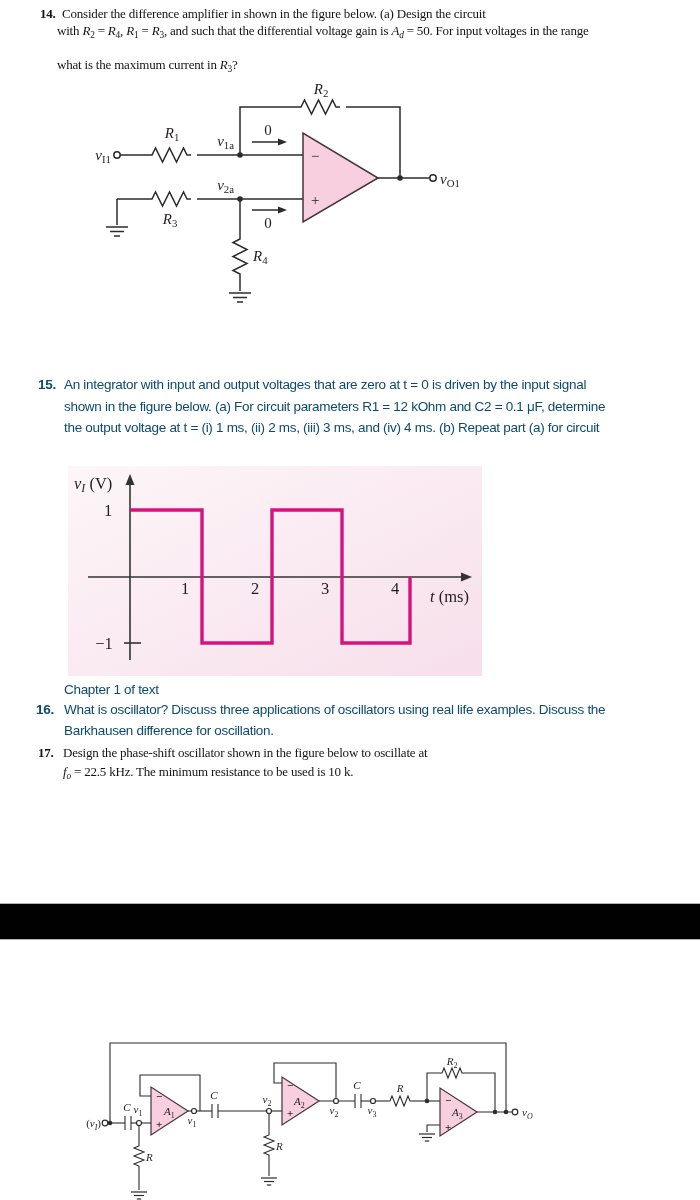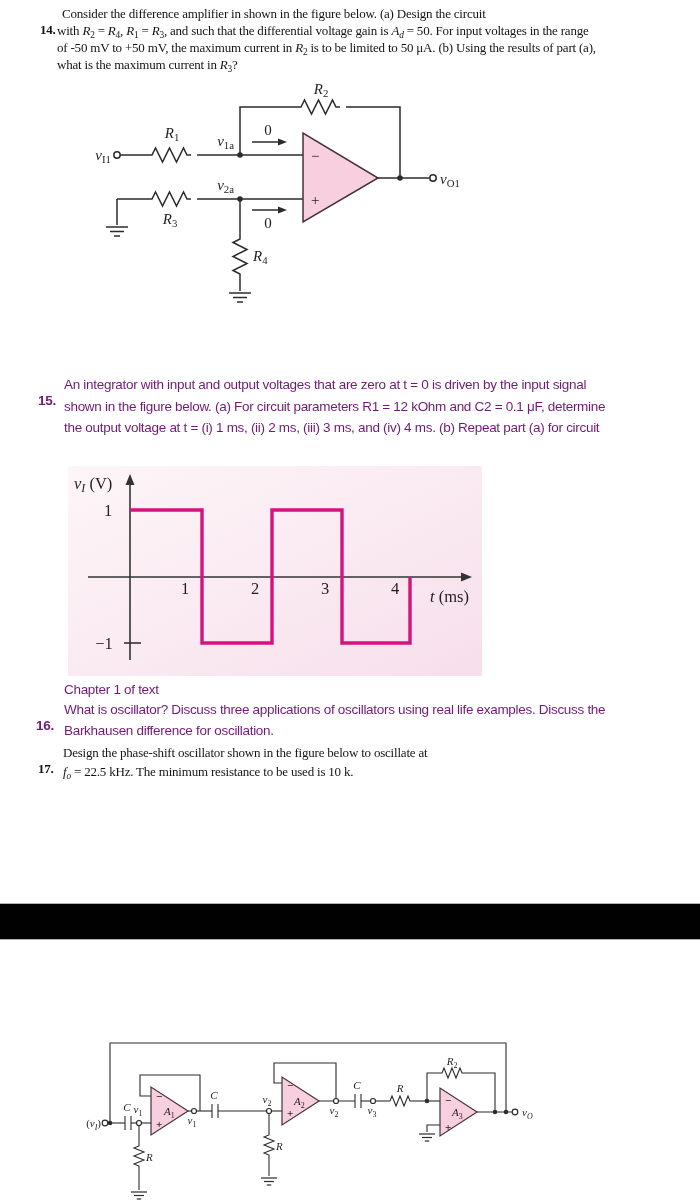--- a/index.html
+++ b/index.html
@@ -1,21 +1,21 @@
 <!DOCTYPE html>
 <html><head>
 <meta charset="utf-8">
 <style>
   html,body{margin:0;padding:0;background:#ffffff;}
   #page{position:relative;width:700px;height:1200px;background:#ffffff;overflow:hidden;
         font-family:"Liberation Serif",serif;color:#1a1a1a;}
   .abs{position:absolute;white-space:nowrap;}
   .serif{font-family:"Liberation Serif",serif;font-size:13px;letter-spacing:-0.2px;color:#141414;}
-  .sans{font-family:"Liberation Sans",sans-serif;font-size:13.5px;letter-spacing:-0.3px;color:#701a75;}
-  .bold{font-weight:bold;margin-top:16px;}
+  .sans{font-family:"Liberation Sans",sans-serif;font-size:13.5px;letter-spacing:-0.3px;color:#0c4a6e;}
+  .bold{font-weight:bold;}
   .sg-n{}
   .sg-i{font-style:italic;}
   .sg-sub{font-size:0.72em;vertical-align:-0.28em;}
   .sg-isub{font-size:0.72em;vertical-align:-0.28em;font-style:italic;}
   .band{position:absolute;left:0;width:700px;background:#010101;
         border-top:1px solid #b3b3b3;border-bottom:1px solid #b3b3b3;}
   svg text{font-family:"Liberation Serif",serif;fill:#241d20;}
   .it{font-style:italic;}
   .tsub{font-size:72%;}
   .lbl1{font-size:15px;}
@@ -27,21 +27,20 @@
   .paxis{font-size:16.5px;}
 </style>
 </head>
 <body>
 
 <div id="page">
 
   <div class="abs serif bold" style="left:40px;top:6px">14.</div>
   <div class="abs serif" style="left:62px;top:6px"><span class="sg-n">Consider the difference amplifier in shown in the figure below. (a) Design the circuit</span></div>
   <div class="abs serif" style="left:57px;top:23px"><span class="sg-n">with </span><span class="sg-i">R</span><span class="sg-sub">2</span><span class="sg-n"> = </span><span class="sg-i">R</span><span class="sg-sub">4</span><span class="sg-n">, </span><span class="sg-i">R</span><span class="sg-sub">1</span><span class="sg-n"> = </span><span class="sg-i">R</span><span class="sg-sub">3</span><span class="sg-n">, and such that the differential voltage gain is </span><span class="sg-i">A</span><span class="sg-isub">d</span><span class="sg-n"> = 50. For input voltages in the range</span></div>
-  <div class="abs serif" style="left:57px;top:40px"><span class="sg-n">of -50 mV to +50 mV, the maximum current in </span><span class="sg-i">R</span><span class="sg-sub">2</span><span class="sg-n"> is to be limited to 50 μA. (b) Using the results of part (a),</span></div>
   <div class="abs serif" style="left:57px;top:57px"><span class="sg-n">what is the maximum current in </span><span class="sg-i">R</span><span class="sg-sub">3</span><span class="sg-n">?</span></div>
 
   <svg class="abs" style="left:78px;top:78px" width="400" height="258" viewBox="0 0 400 258">
     <defs>
       <g id="gndA" stroke="#2b2b2b" stroke-width="1.5">
         <line x1="-11" y1="0" x2="11" y2="0"></line>
         <line x1="-7" y1="4.5" x2="7" y2="4.5"></line>
         <line x1="-3" y1="9" x2="3" y2="9"></line>
       </g>
     </defs>

